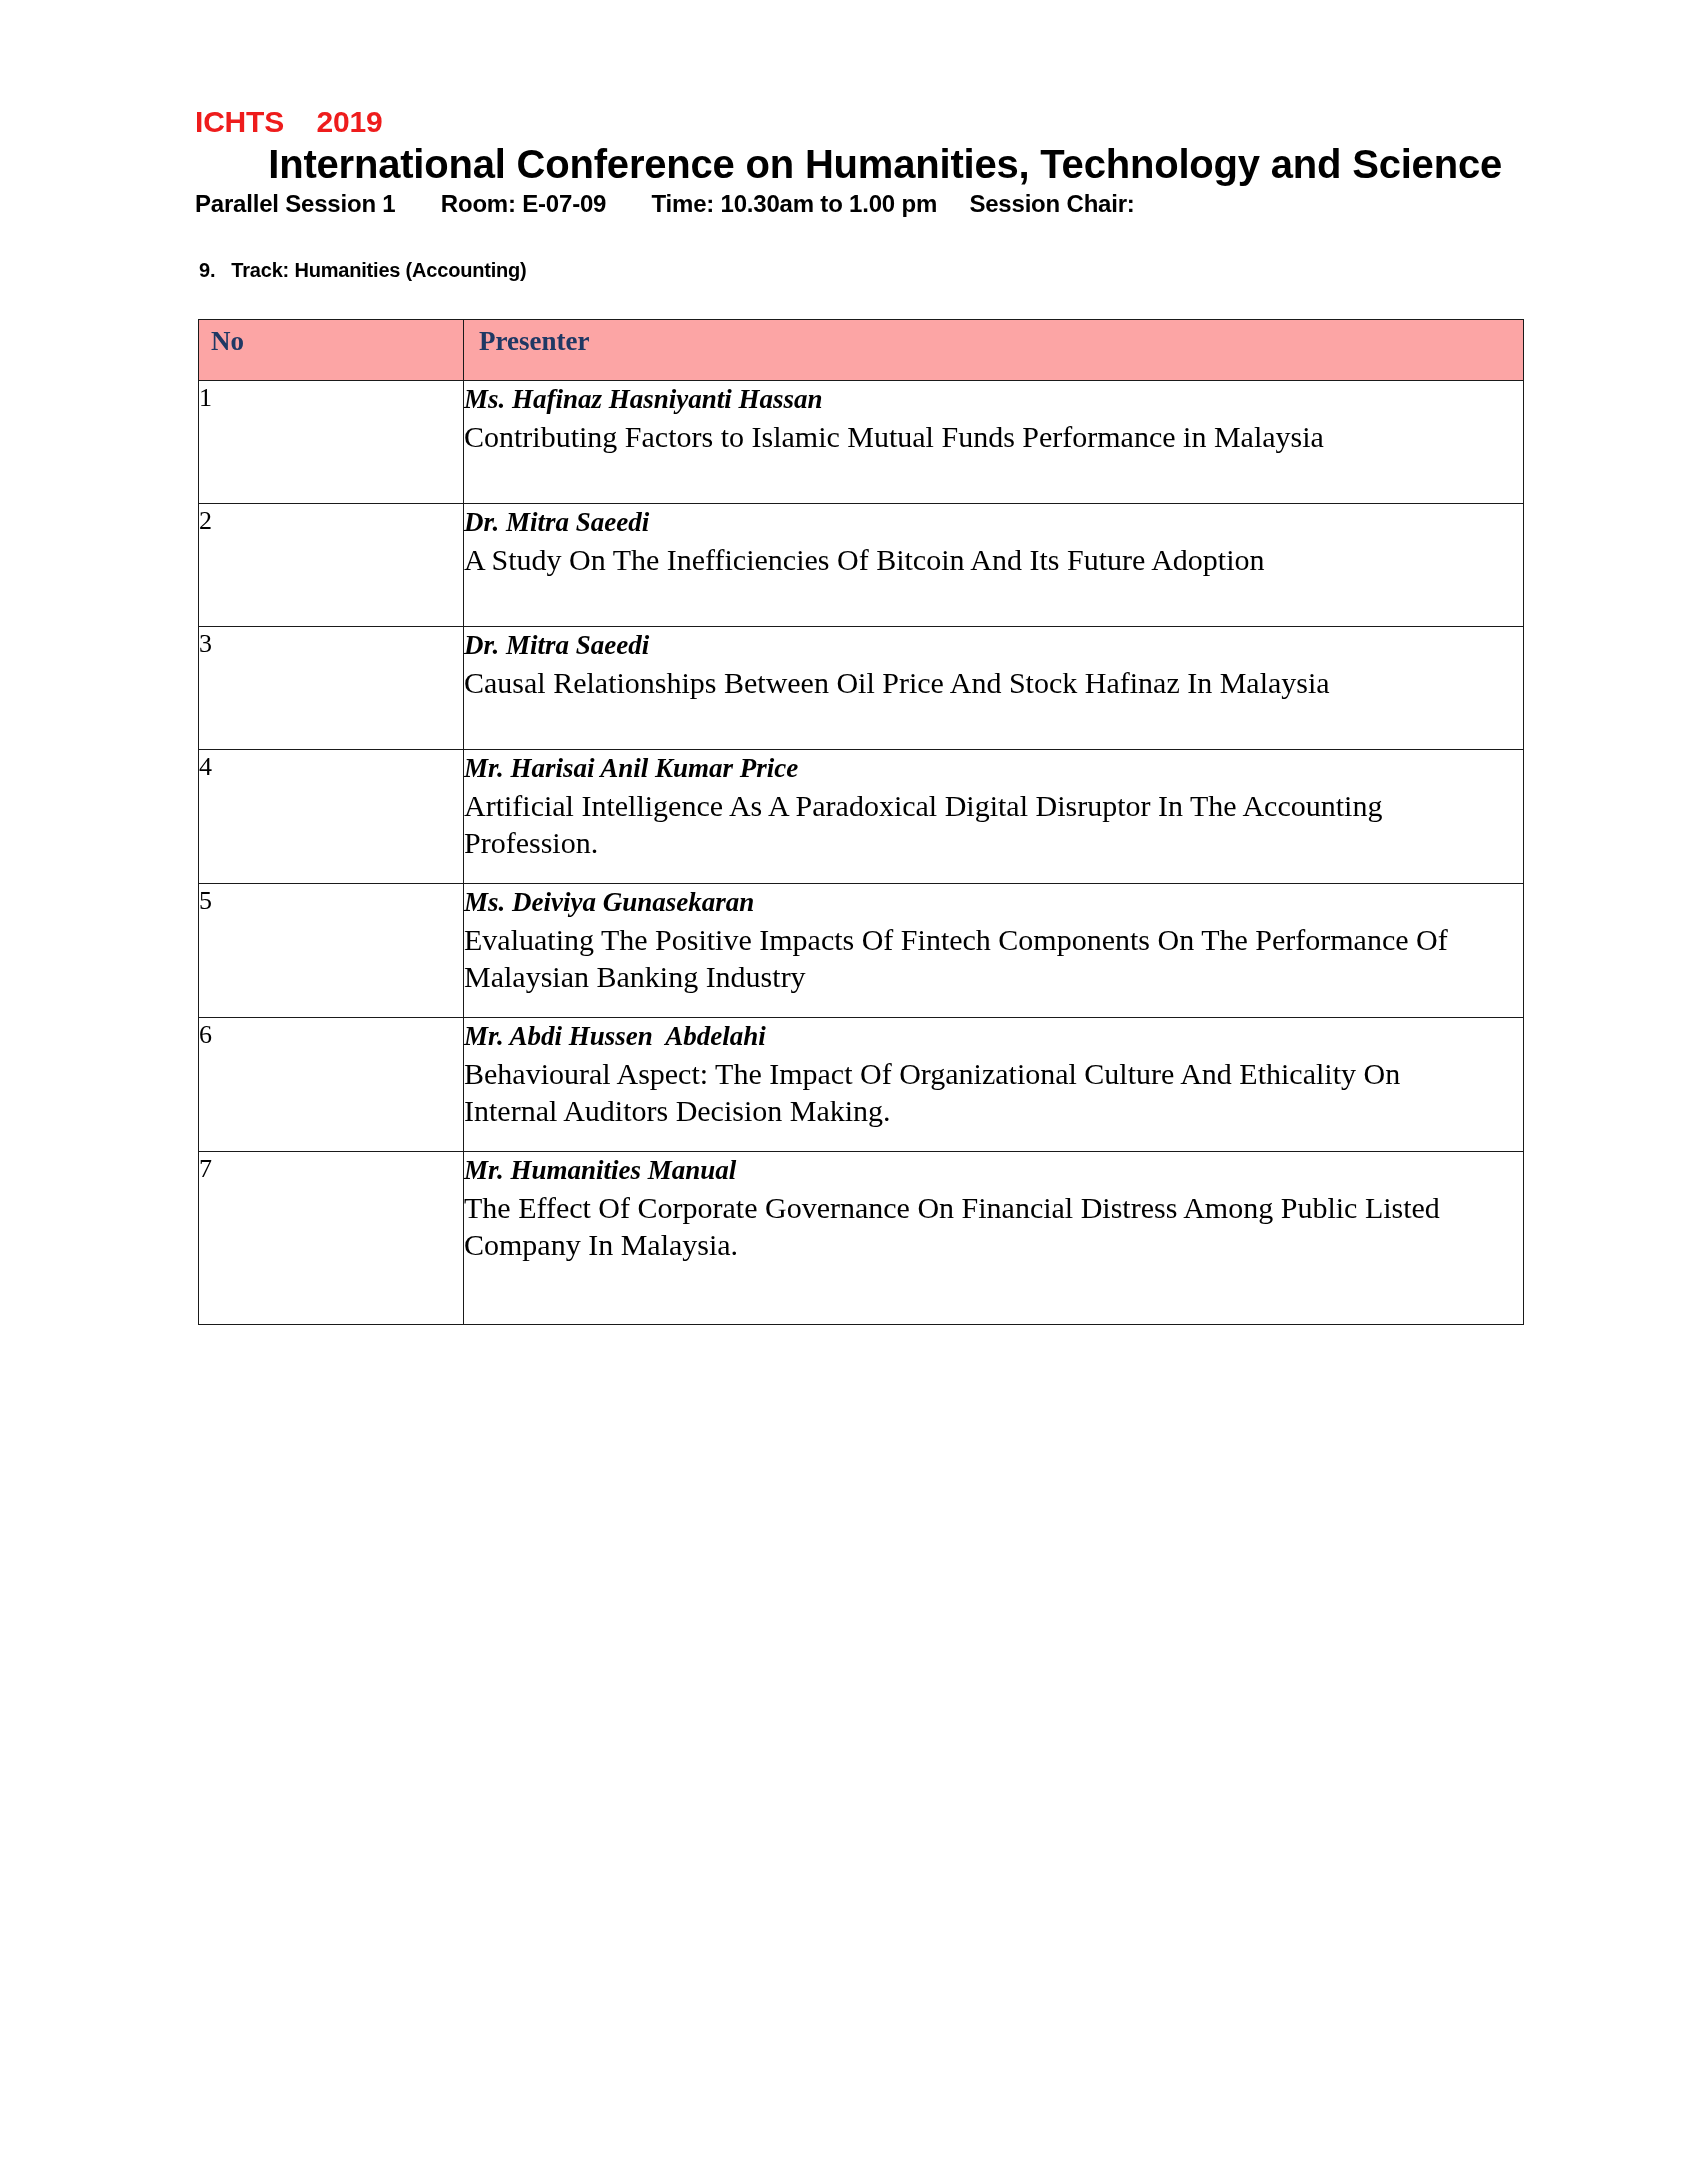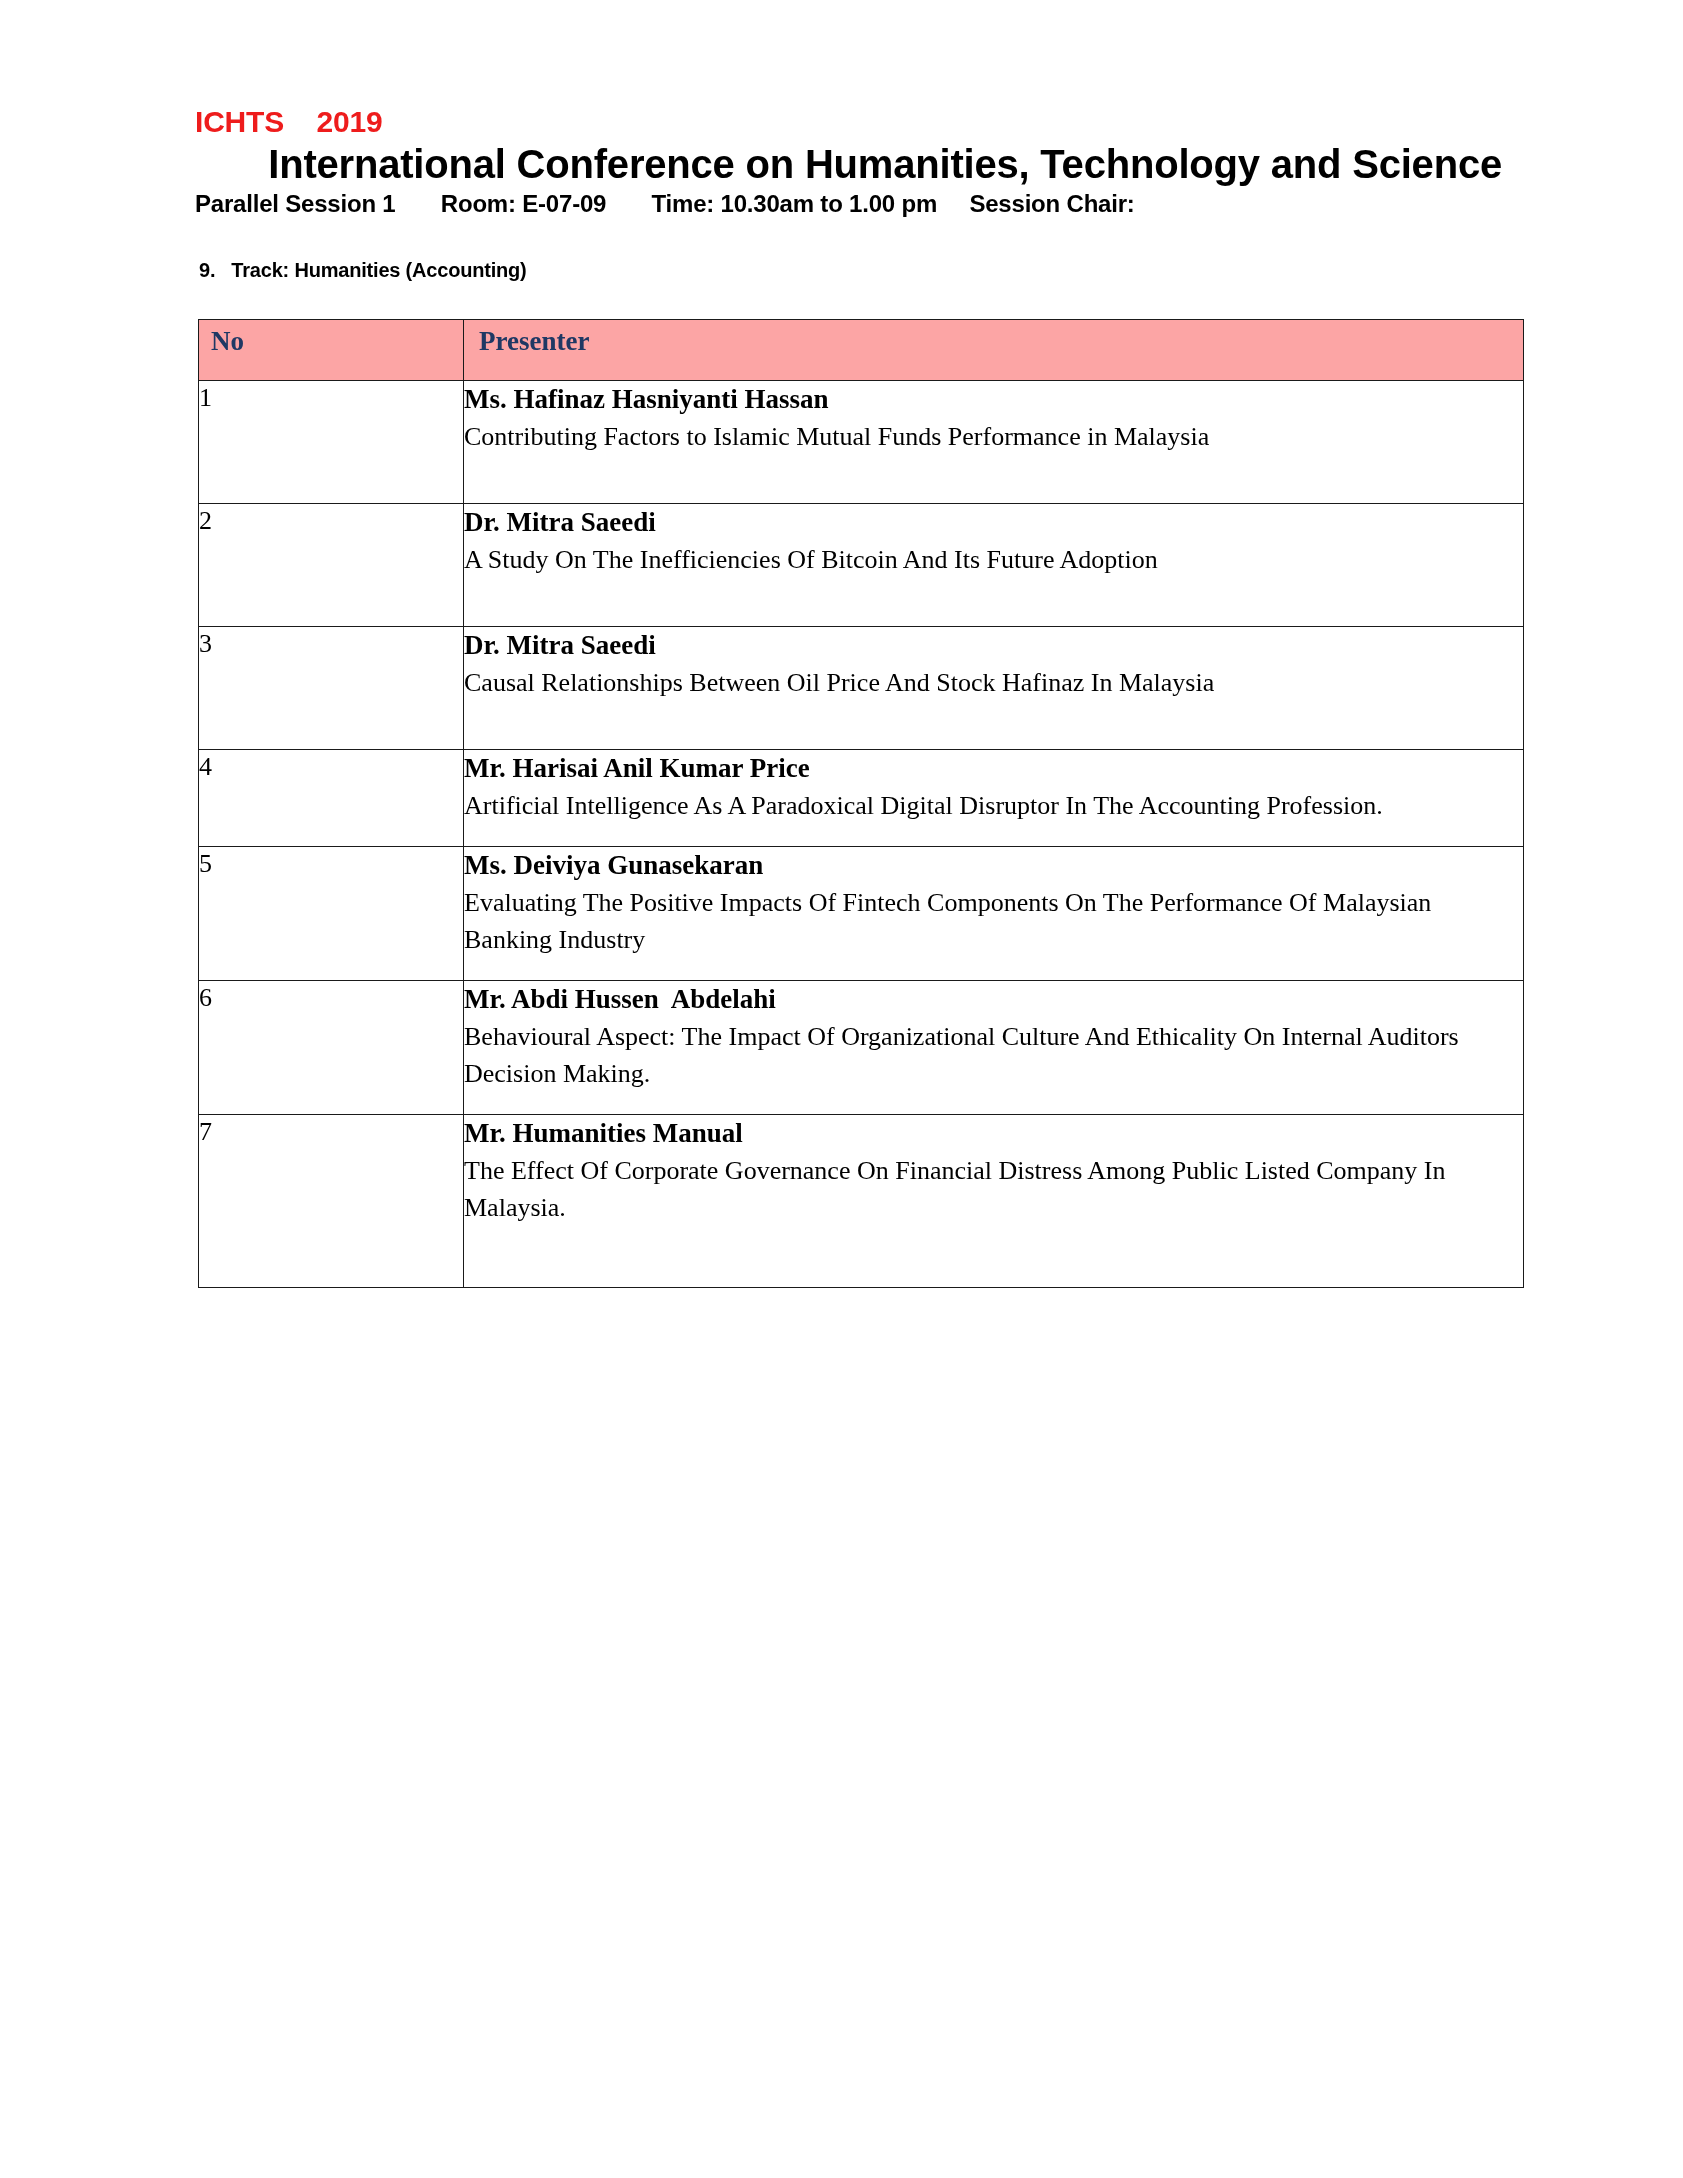--- a/index.html
+++ b/index.html
@@ -107,25 +107,26 @@
     padding: 9px 14px 22px 15px;
     line-height: 37px;
   }
   .pres-name {
     font-family: "Liberation Serif", serif;
     font-weight: bold;
     font-size: 27px;
     color: #000000;
     white-space: pre;
     display: block;
+    font-style: italic;
   }
   .pres-topic {
     font-family: "Liberation Serif", serif;
     font-weight: normal;
-    font-size: 26px;
+    font-size: 30px;
     color: #000000;
     display: block;
     max-width: 1000px;
   }
   
   tr[data-rowheight="1"] .cell-pres { padding-bottom: 48px; }
   tr[data-rowheight="2"] .cell-pres { padding-bottom: 48px; }
   tr[data-rowheight="3"] .cell-pres { padding-bottom: 48px; }
   tr[data-rowheight="4"] .cell-pres { padding-bottom: 22px; }
   tr[data-rowheight="5"] .cell-pres { padding-bottom: 22px; }

